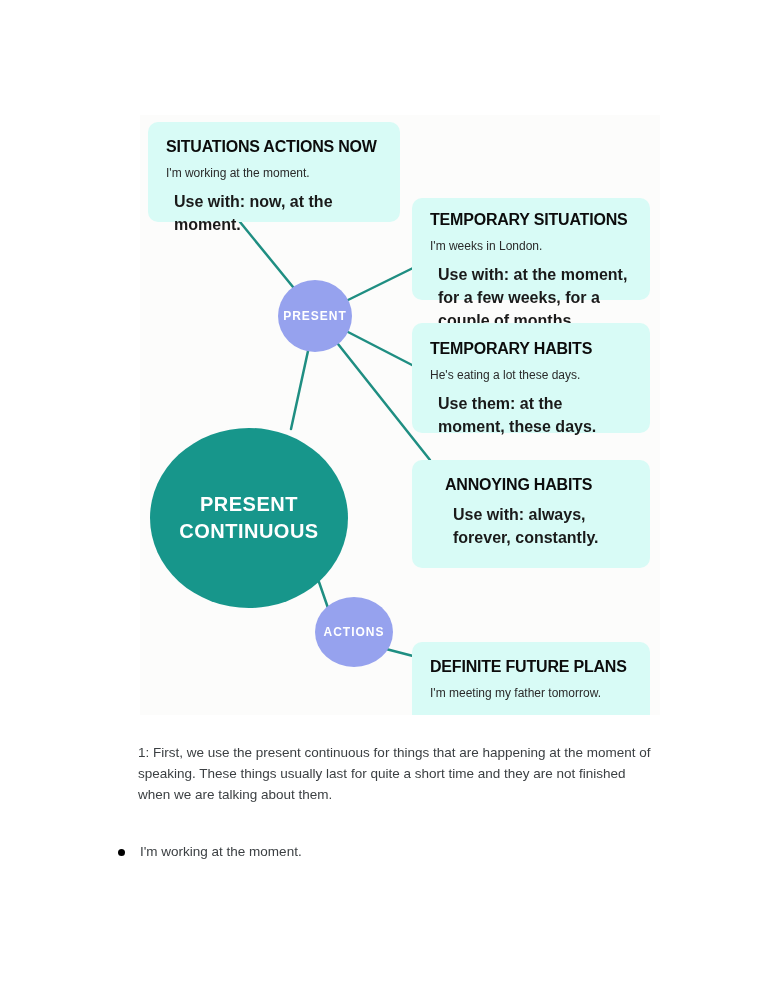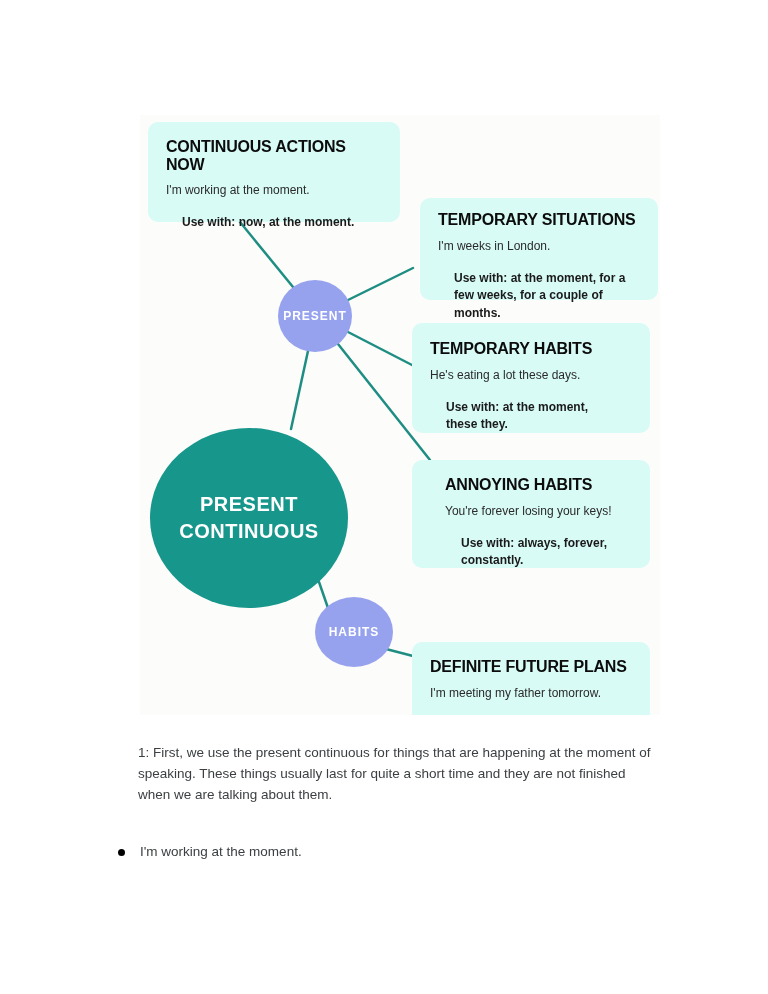--- a/index.html
+++ b/index.html
@@ -53,28 +53,28 @@
     color: #0c0c0c;
     letter-spacing: -0.2px;
   }
   .tbox .ex {
     margin: 0 0 9px 0;
     font-size: 12px;
     line-height: 1.35;
     color: #2a2a2a;
   }
   .tbox .use {
-    margin: 16px;
-    font-size: 12px;
+    margin: 8px;
+    font-size: 16px;
     line-height: 1.45;
     font-weight: bold;
     color: #1a1a1a;
   }
   .b1 { left: 8px;   top: 7px;   width: 252px; height: 100px; padding-top: 16px; }
-  .b2 { left: 280px; top: 83px;  width: 238px; height: 102px; }
+  .b2 { left: 272px; top: 83px;  width: 238px; height: 102px; }
   .b3 { left: 272px; top: 208px; width: 238px; height: 110px; padding-top: 17px; }
   .b4 { left: 272px; top: 345px; width: 238px; height: 108px; padding-top: 16px; padding-left: 33px; }
   .b5 { left: 272px; top: 527px; width: 238px; height: 92px;  padding-top: 16px; }
   .b5 .ex { margin-bottom: 12px; }
 
   .node {
     position: absolute;
     background: #96a2ee;
     border-radius: 50%;
     display: flex;
@@ -161,55 +161,54 @@
       <line x1="100" y1="107" x2="153" y2="172"></line>
       <line x1="208" y1="185" x2="273" y2="153"></line>
       <line x1="208" y1="217" x2="272" y2="250"></line>
       <line x1="198" y1="229" x2="290" y2="345"></line>
       <line x1="168" y1="236" x2="151" y2="314"></line>
       <line x1="179" y1="467" x2="188" y2="493"></line>
       <line x1="246" y1="534" x2="273" y2="541"></line>
     </svg>
 
     <div class="tbox b1">
-      <h3>CONTINUOUS ACTIONS NOW</h3>
+      <h3>SITUATIONS ACTIONS NOW</h3>
       <p class="ex">I'm working at the moment.</p>
       <p class="use">Use with: now, at the moment.</p>
     </div>
 
     <div class="tbox b2">
       <h3>TEMPORARY SITUATIONS</h3>
       <p class="ex">I'm weeks in London.</p>
       <p class="use">Use with: at the moment, for a few weeks, for a couple of months.</p>
     </div>
 
     <div class="tbox b3">
       <h3>TEMPORARY HABITS</h3>
       <p class="ex">He's eating a lot these days.</p>
-      <p class="use">Use with: at the moment, these they.</p>
+      <p class="use">Use them: at the moment, these days.</p>
     </div>
 
     <div class="tbox b4">
       <h3>ANNOYING HABITS</h3>
-      <p class="ex">You're forever losing your keys!</p>
       <p class="use">Use with: always, forever, constantly.</p>
     </div>
 
     <div class="tbox b5">
       <h3>DEFINITE FUTURE PLANS</h3>
       <p class="ex">I'm meeting my father tomorrow.</p>
       <p class="use">Use with: tomorrow, later, at 7pm</p>
     </div>
 
     <div class="node node-present">
       <span>PRESENT</span>
     </div>
 
     <div class="node node-future">
-      <span>HABITS</span>
+      <span>ACTIONS</span>
     </div>
 
     <div class="center-circle">
       <span>PRESENT
 CONTINUOUS</span>
     </div>
 
   </figure>
 
   <section class="doc-text">

